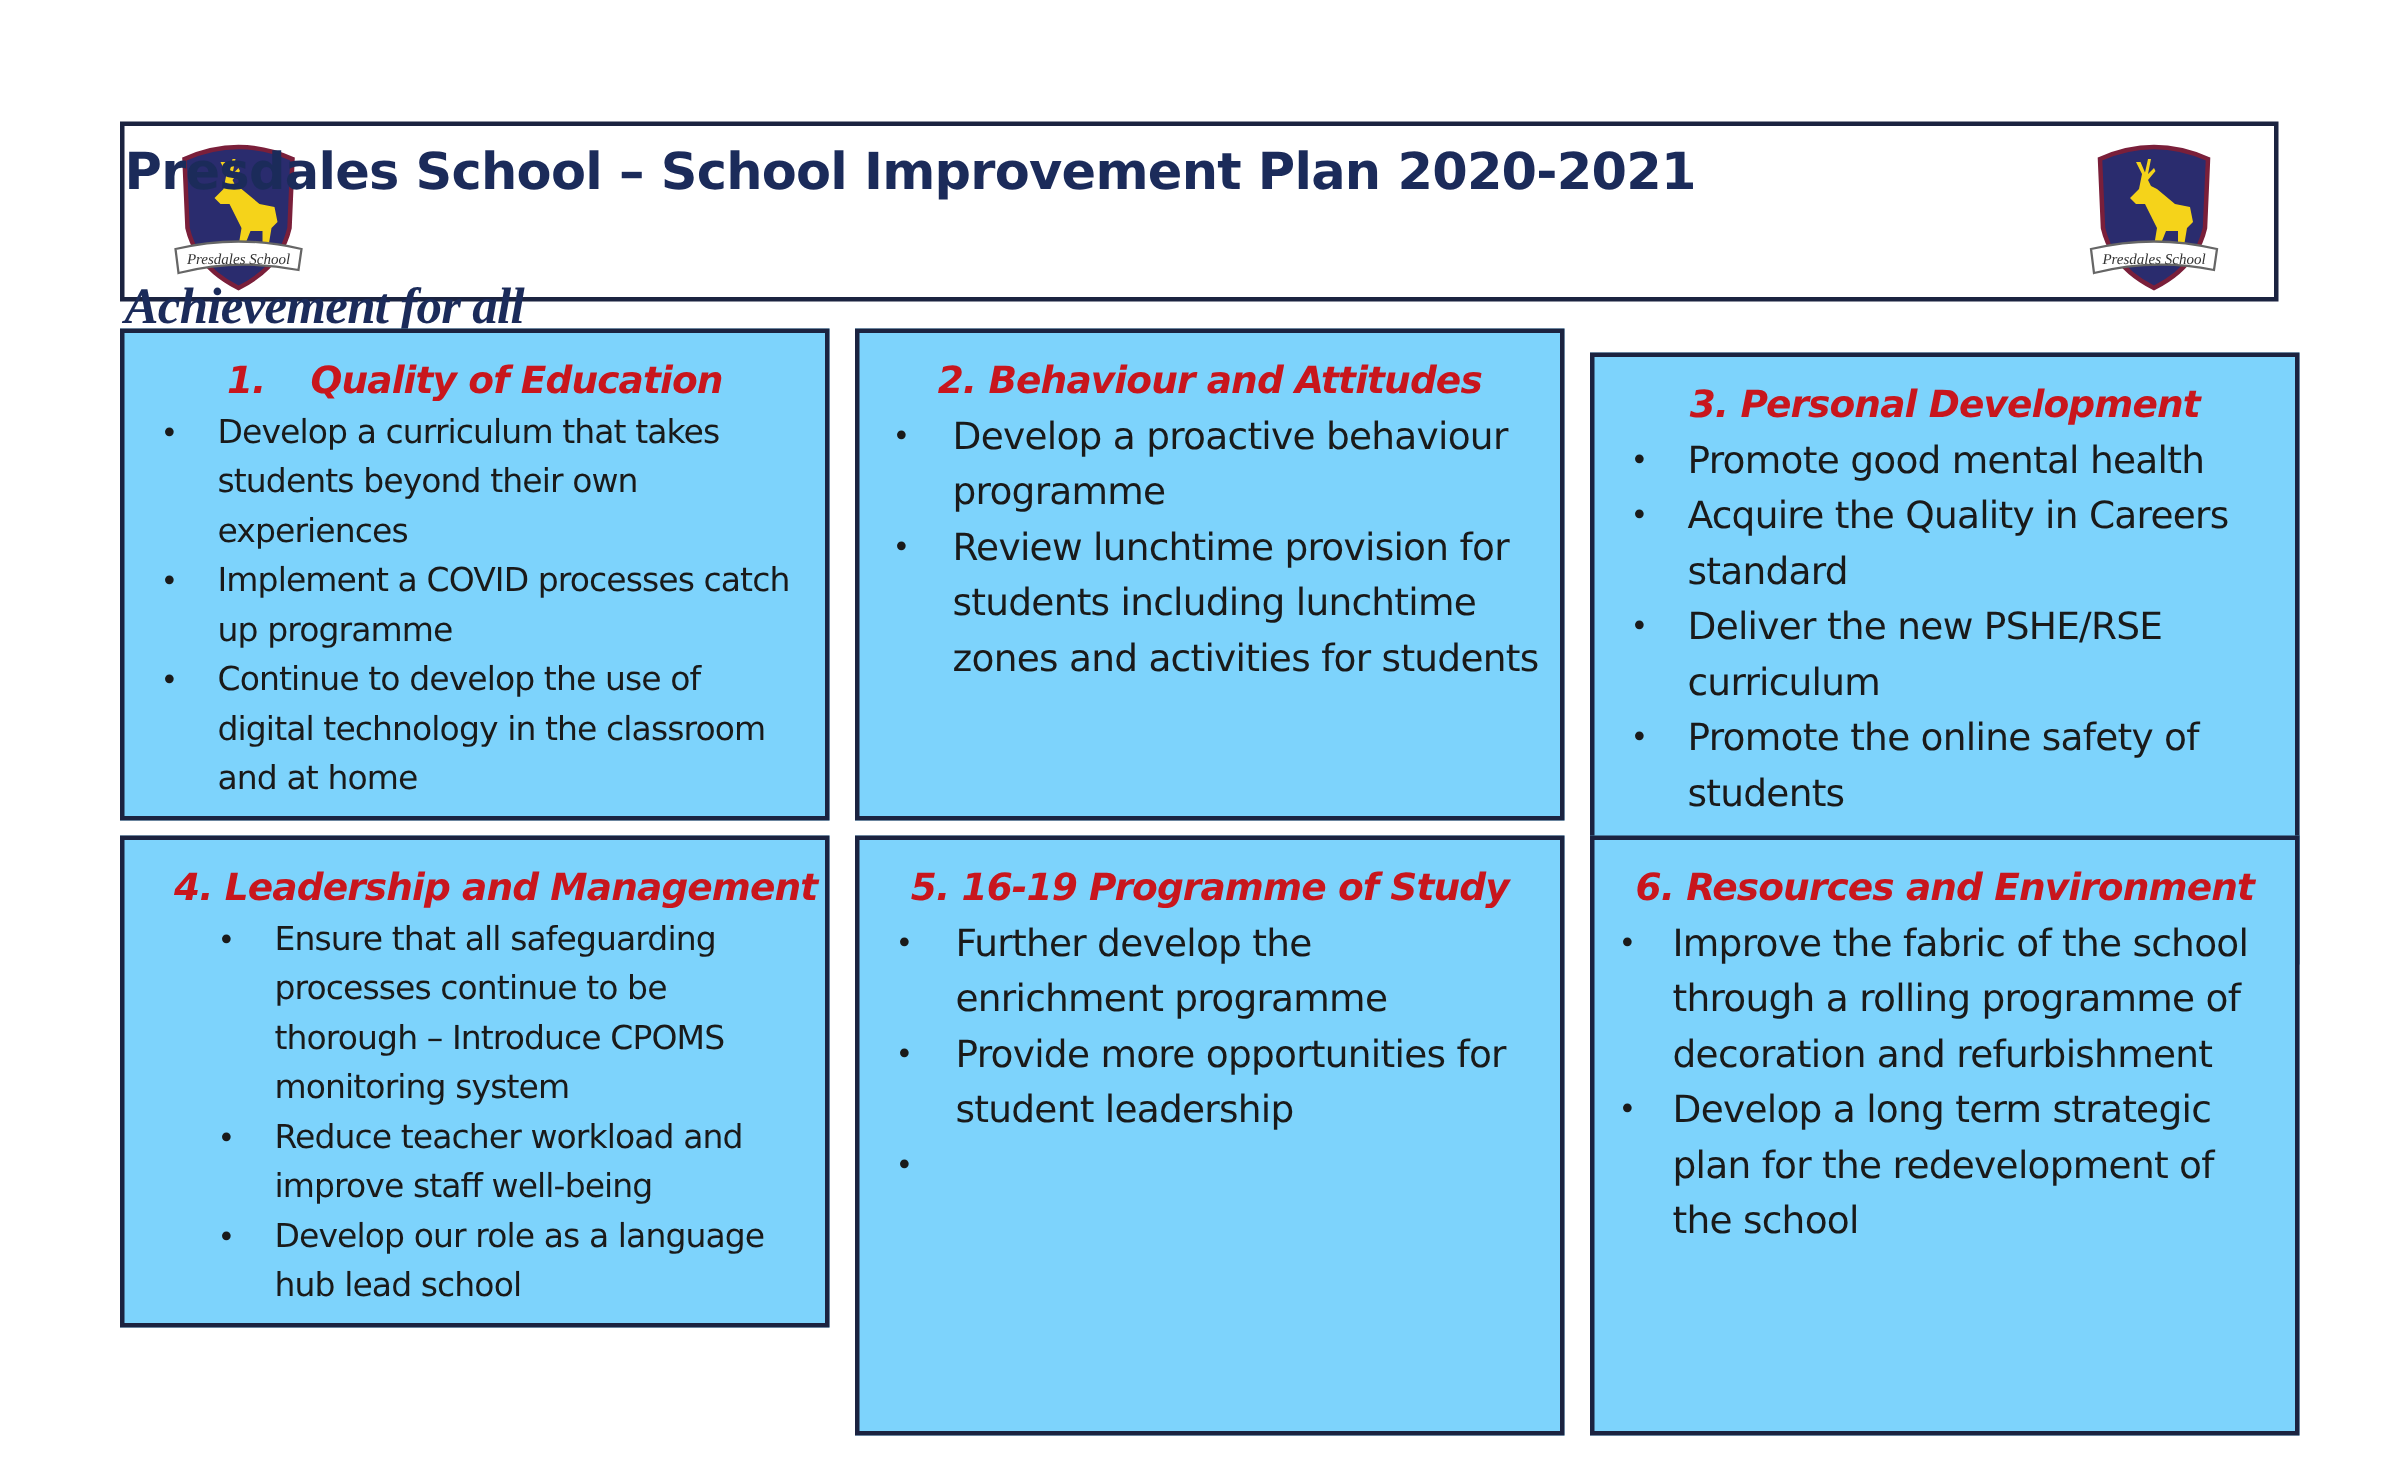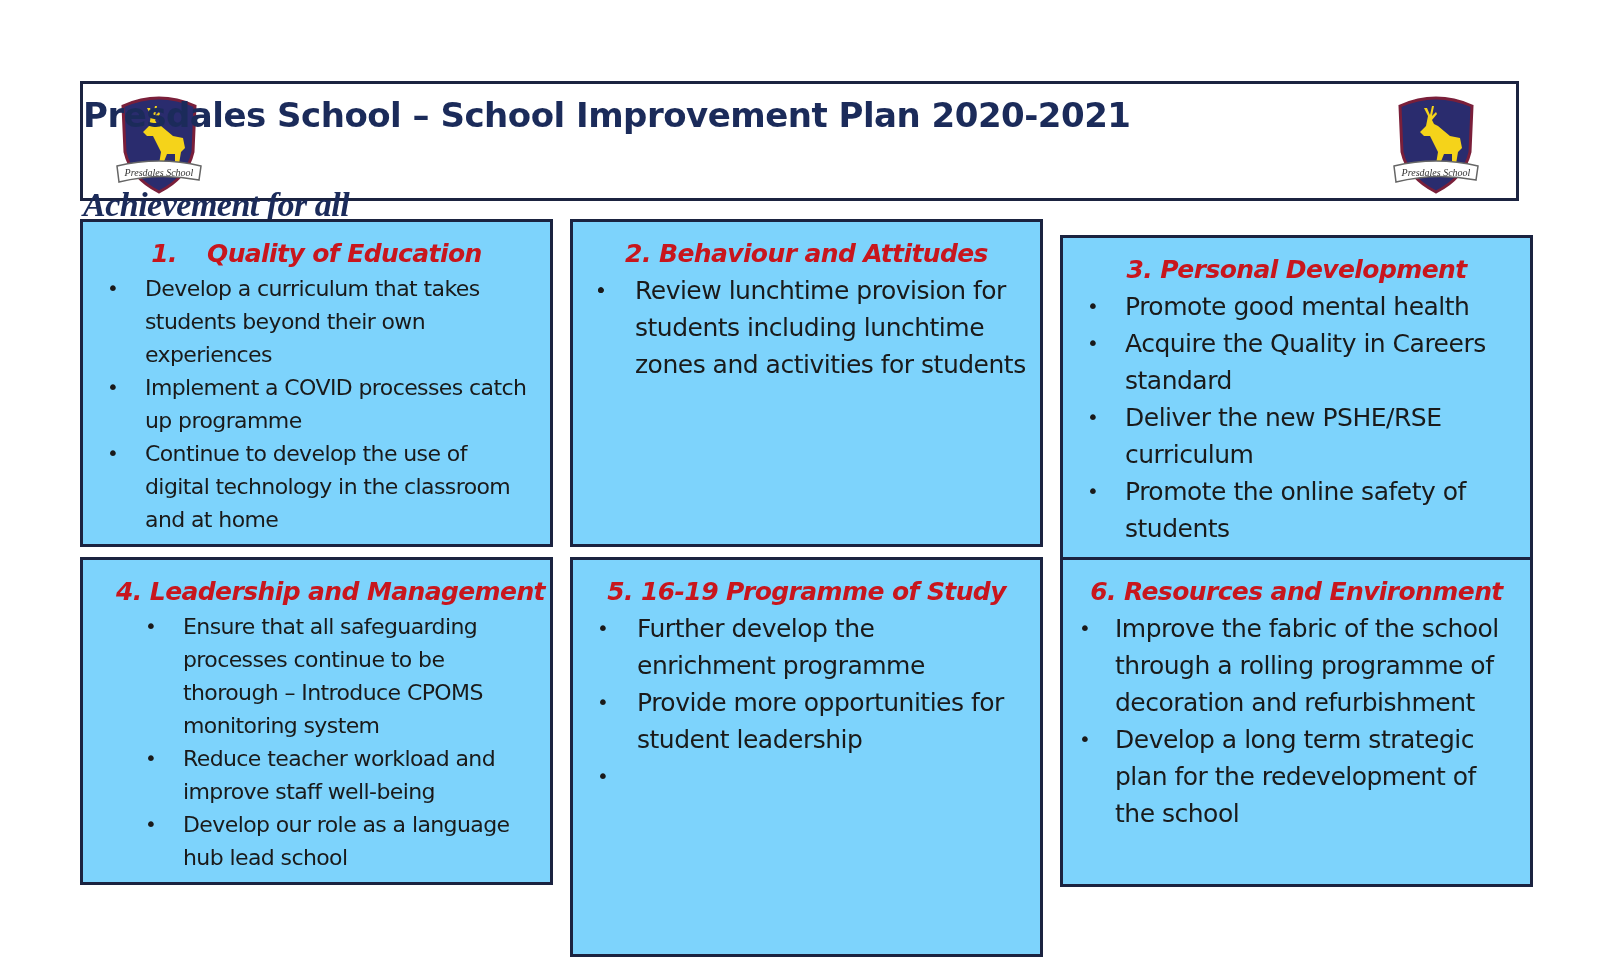--- a/index.html
+++ b/index.html
@@ -130,21 +130,21 @@
     <li><span class="dot" style="left:-38px;">•</span><span>Implement a COVID processes catch up programme</span></li>
     <li><span class="dot" style="left:-38px;">•</span><span>Continue to develop the use of digital technology in the classroom and at home</span></li>
   </ul>
 </div>
 
 <div class="grid-box" style="left:570px; top:219px; height:328px;">
   <div class="box-title">
     <span>2.</span> <span>Behaviour and Attitudes</span>
   </div>
   <ul class="bullets lg" style="padding-left:62px; padding-right:14px;">
-    <li><span class="dot" style="left:-40px;">•</span></li>
+    <li><span class="dot" style="left:-40px;">•</span><span>Develop a proactive behaviour programme</span></li>
     <li><span class="dot" style="left:-40px;">•</span><span>Review lunchtime provision for students including lunchtime zones and activities for students</span></li>
   </ul>
 </div>
 
 <div class="grid-box" style="left:1060px; top:235px; height:408px;">
   <div class="box-title">
     <span>3.</span> <span>Personal Development</span>
   </div>
   <ul class="bullets lg" style="padding-left:62px; padding-right:8px;">
     <li><span class="dot" style="left:-38px;">•</span><span>Promote good mental health</span></li>
@@ -169,21 +169,21 @@
   <div class="box-title">
     <span>5.</span> <span>16-19 Programme of Study</span>
   </div>
   <ul class="bullets lg" style="padding-left:64px; padding-right:20px;">
     <li><span class="dot" style="left:-40px;">•</span><span>Further develop the enrichment programme</span></li>
     <li><span class="dot" style="left:-40px;">•</span><span>Provide more opportunities for student leadership</span></li>
     <li><span class="dot" style="left:-40px;">•</span></li>
   </ul>
 </div>
 
-<div class="grid-box" style="left:1060px; top:557px; height:330px;">
+<div class="grid-box" style="left:1060px; top:557px; height:400px;">
   <div class="box-title">
     <span>6.</span> <span>Resources and Environment</span>
   </div>
   <ul class="bullets lg" style="padding-left:52px; padding-right:10px;">
     <li><span class="dot" style="left:-36px;">•</span><span>Improve the fabric of the school through a rolling programme of decoration and refurbishment</span></li>
     <li><span class="dot" style="left:-36px;">•</span><span>Develop a long term strategic plan for the redevelopment of the school</span></li>
   </ul>
 </div>
 
 </body></html>

